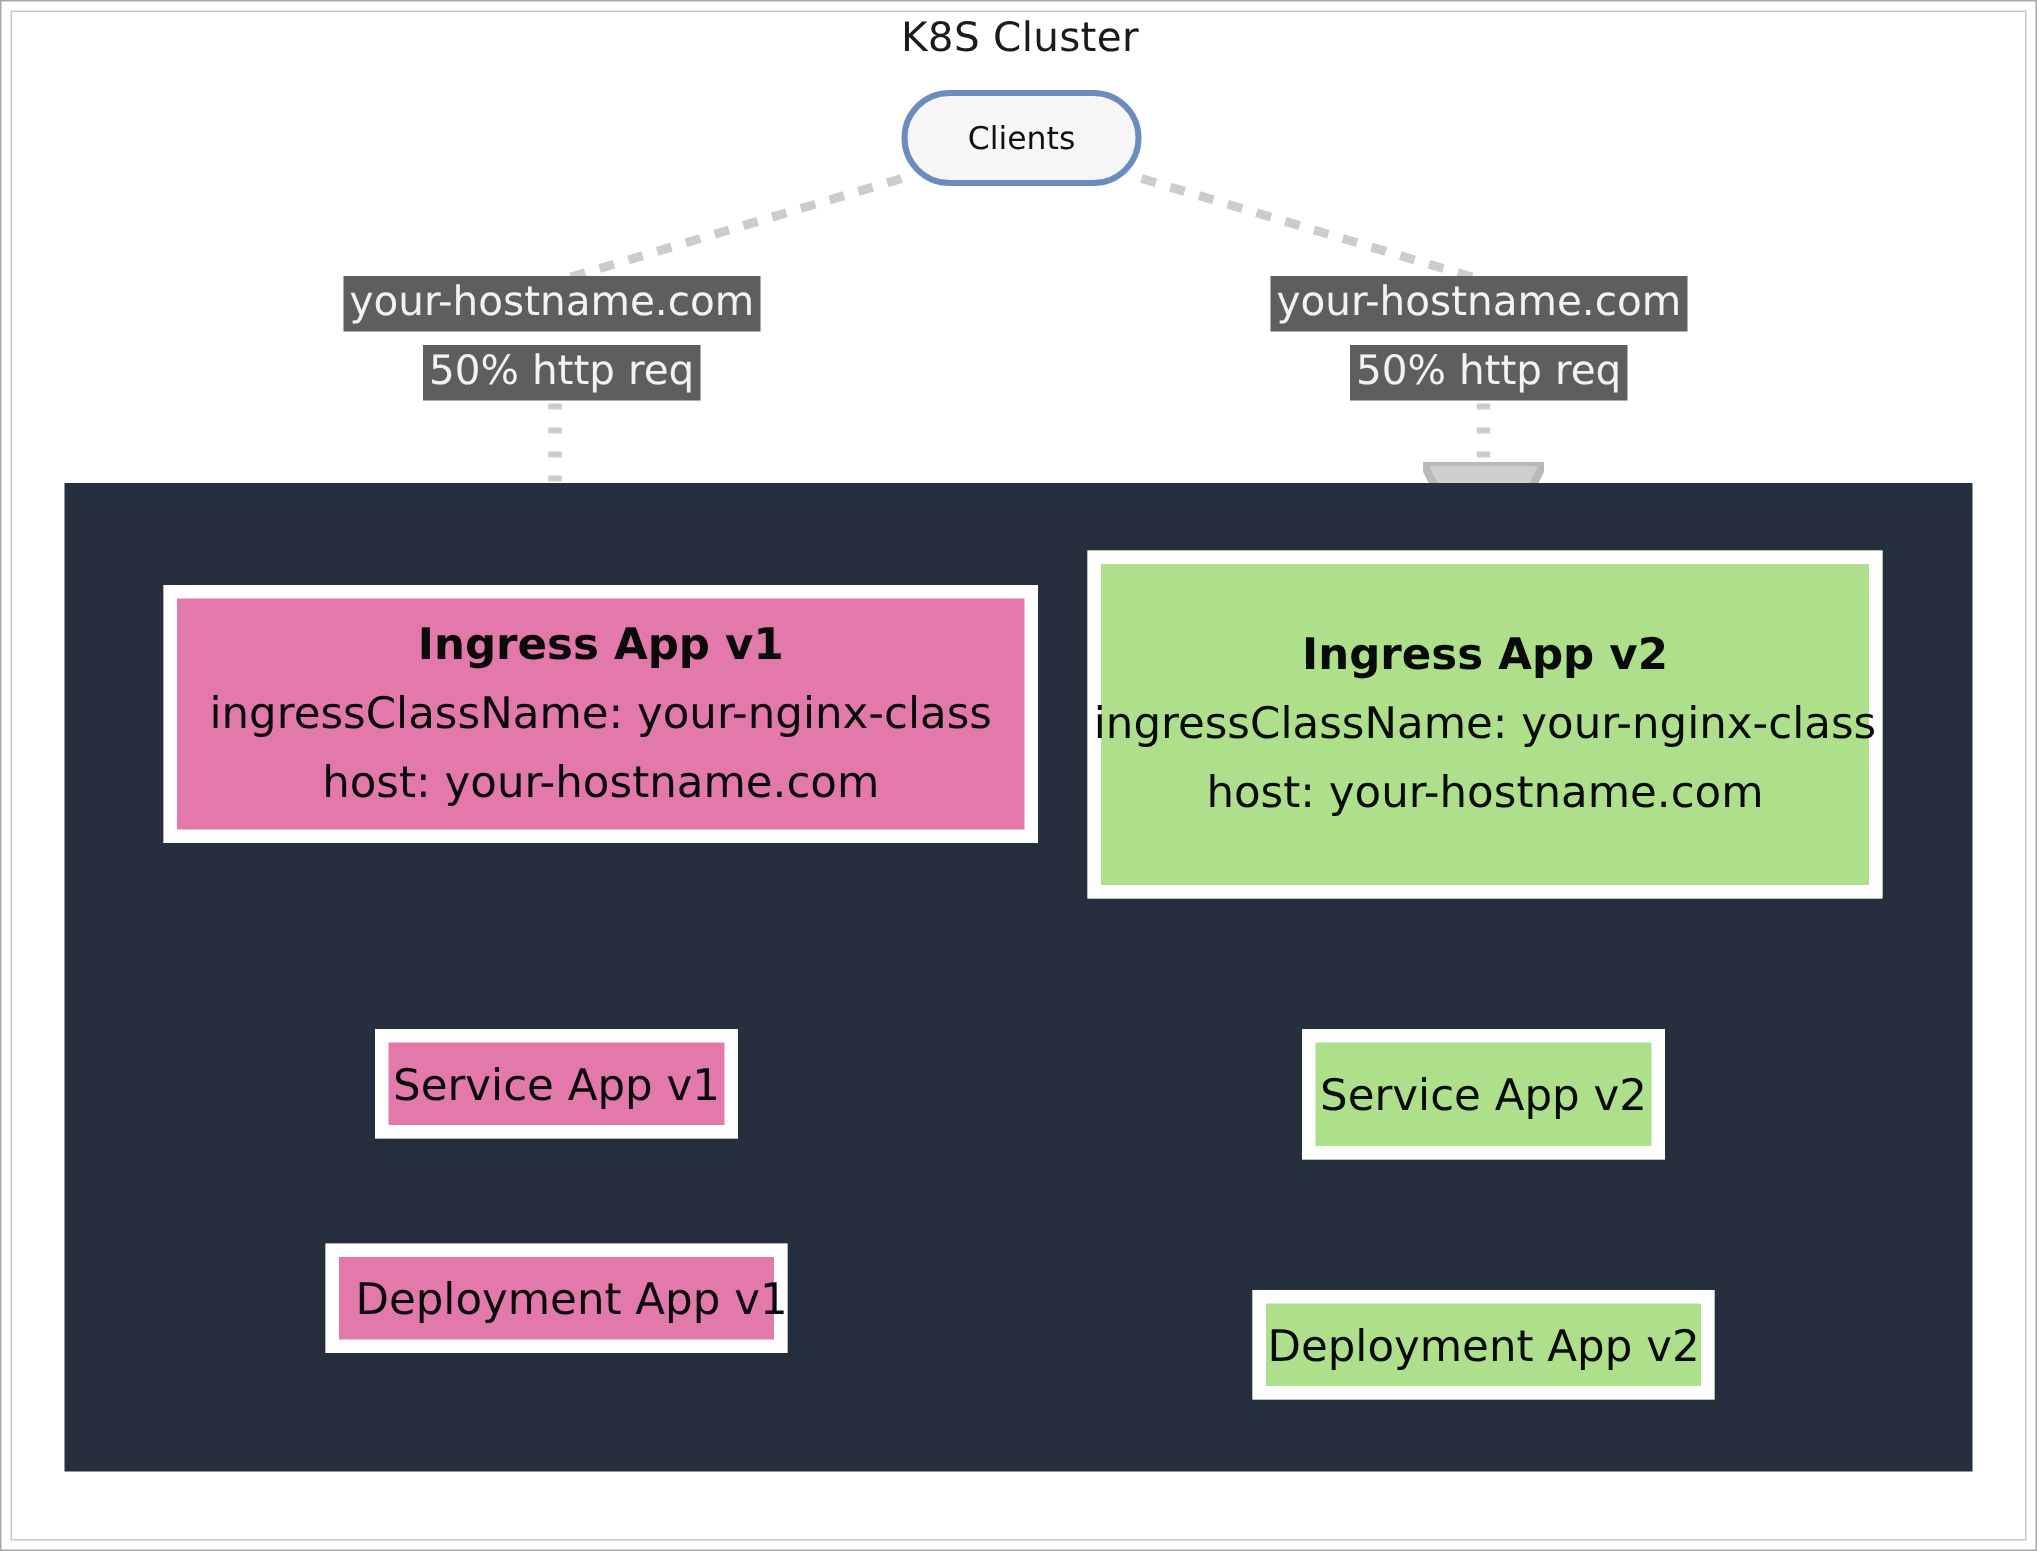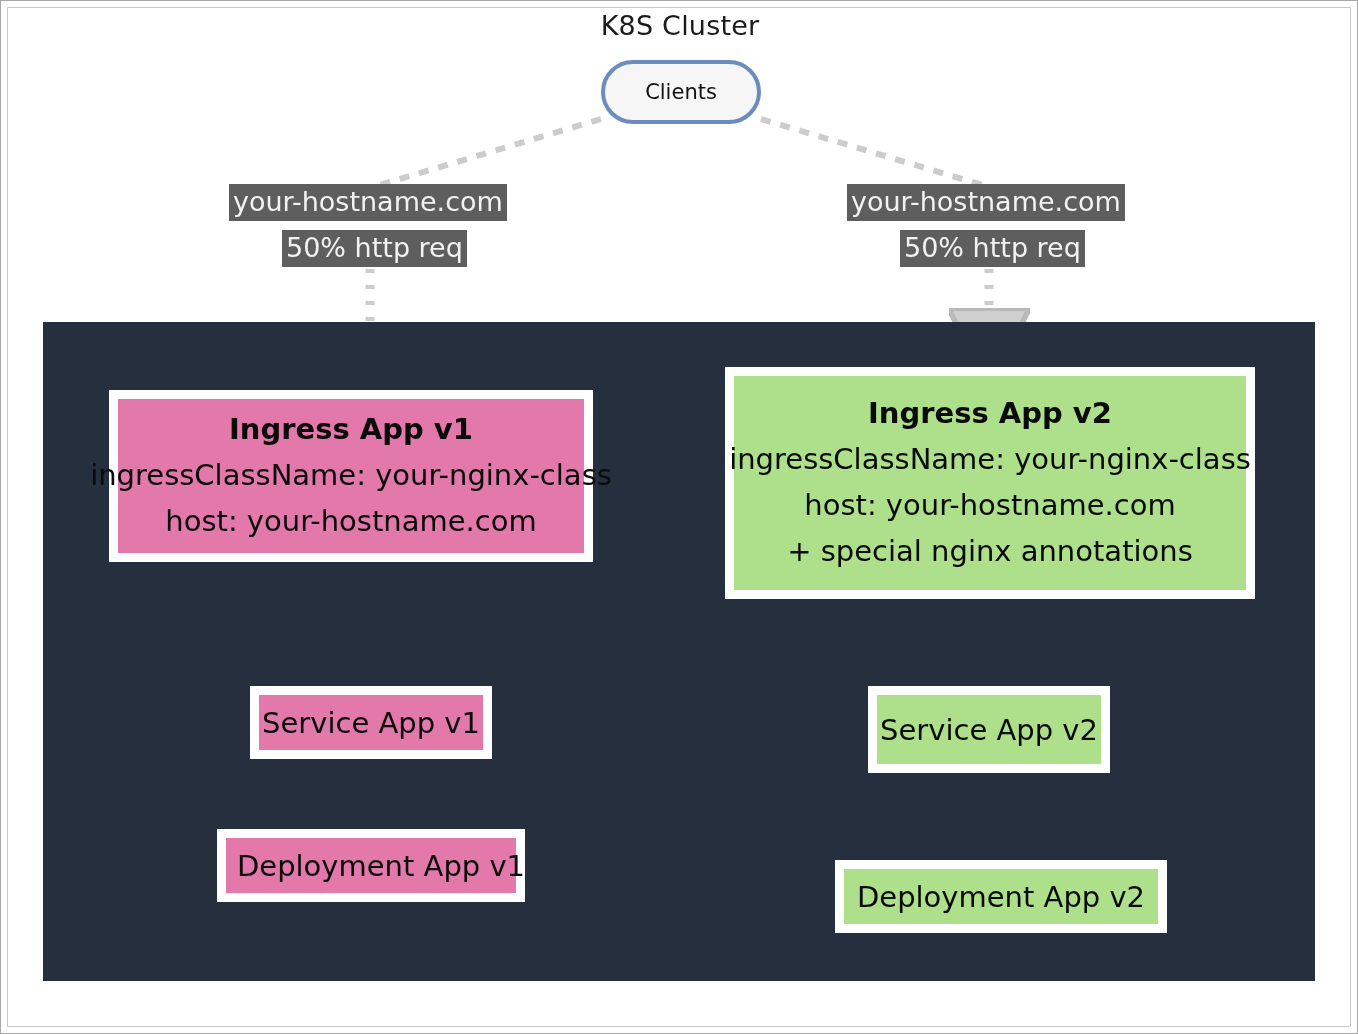--- a/index.html
+++ b/index.html
@@ -119,21 +119,21 @@
     text-align: center;
   }
   .node.pink  { background: #e378ab; }
   .node.green { background: #aee08c; }
 
   .node .line { display: block; white-space: nowrap; }
   .node .line.title { font-weight: bold; }
 
   
   .ingress-v1 {
-    left: 108px; top: 389px; width: 484px; height: 172px;
+    left: 108px; top: 389px; width: 583px; height: 172px;
     font-size: 29px; line-height: 1.58;
   }
   
   .ingress-v2 {
     left: 724px; top: 366px; width: 530px; height: 232px;
     font-size: 29px; line-height: 1.58;
   }
   
   .service-v1 {
     left: 249px; top: 685px; width: 242px; height: 73px;
@@ -143,21 +143,21 @@
     left: 867px; top: 685px; width: 242px; height: 87px;
     font-size: 29px;
   }
   
   .deployment-v1 {
     left: 216px; top: 828px; width: 308px; height: 73px;
     font-size: 29px;
     padding-left: 20px;
   }
   .deployment-v2 {
-    left: 834px; top: 859px; width: 332px; height: 73px;
+    left: 834px; top: 859px; width: 308px; height: 73px;
     font-size: 29px;
   }
 </style>
 </head>
 <body>
 
 <div id="canvas">
   <div id="inner-frame"></div>
 
   <div class="diagram-title">K8S Cluster</div>
@@ -200,21 +200,20 @@
   <div class="node pink ingress-v1">
     <span class="line title">Ingress App v1</span>
     <span class="line">ingressClassName: your-nginx-class</span>
     <span class="line">host: your-hostname.com</span>
   </div>
 
   <div class="node green ingress-v2">
     <span class="line title">Ingress App v2</span>
     <span class="line">ingressClassName: your-nginx-class</span>
     <span class="line">host: your-hostname.com</span>
-    <span class="line">+ special nginx annotations</span>
   </div>
 
   <div class="node pink service-v1">
     <span class="line">Service App v1</span>
   </div>
 
   <div class="node green service-v2">
     <span class="line">Service App v2</span>
   </div>
 

